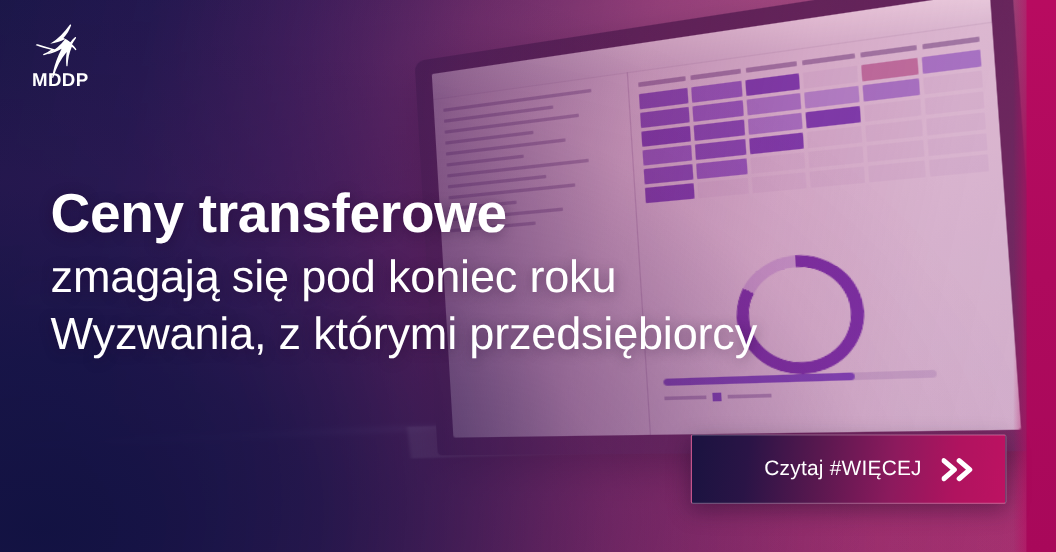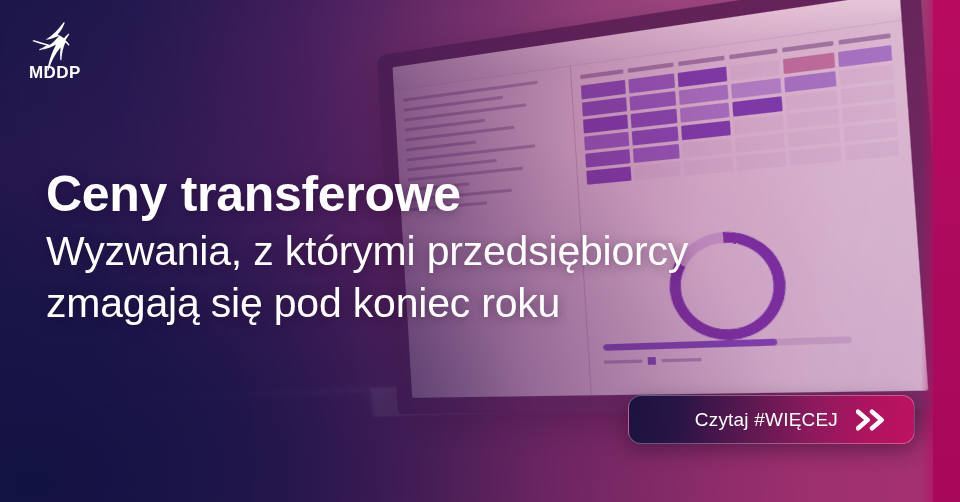--- a/index.html
+++ b/index.html
@@ -286,22 +286,22 @@
     text-shadow: 0 2px 12px rgba(30,5,40,0.45);
   }
   .h2 span { display: block; }
 
   
   .cta {
     position: absolute;
     left: 628px;
     top: 395px;
     width: 287px;
-    height: 49px;
-    border-radius: 13px;
+    height: 63px;
+    border-radius: 2px;
     border: 1px solid rgba(255,255,255,0.30);
     background: linear-gradient(96deg, #1a1340 0%, #2a1446 18%, #58184f 40%, #8c1a5d 64%, #b0135f 84%, #bd1262 100%);
     box-shadow: 0 6px 20px rgba(20,5,35,0.38);
     display: flex;
     align-items: center;
     justify-content: flex-end;
     padding-right: 24px;
     box-sizing: border-box;
     cursor: pointer;
     text-decoration: none;
@@ -442,22 +442,22 @@
       <path fill="#ffffff" d="M14.2 21.0 C19.0 22.8 23.8 24.4 28.5 25.2 C26.2 26.8 23.9 28.1 21.5 29.2
            C20.9 29.5 21.3 30.4 21.9 30.2 C25.6 29.1 29.1 27.3 32.3 25.0
            C27.3 23.6 21.9 22.0 16.3 20.2 C15.4 19.9 14.9 20.7 14.2 21.0 Z"></path>
     </svg>
     <div class="logo-word">MDDP</div>
   </div>
 
   <div class="copy">
     <h1 class="h1">Ceny transferowe</h1>
     <div class="h2">
+      <span>zmagają się pod koniec roku</span>
       <span>Wyzwania, z którymi przedsiębiorcy</span>
-      <span>zmagają się pod koniec roku</span>
     </div>
   </div>
 
   <a class="cta" href="#">
     <span class="cta-label">Czytaj #WIĘCEJ</span>
     <span class="cta-arrows">
       <svg width="34" height="22" viewBox="0 0 34 22" aria-hidden="true">
         <path d="M2 2.8 L11.6 11 L2 19.2" fill="none" stroke="#ffffff" stroke-width="4.6" stroke-linecap="round" stroke-linejoin="round"></path>
         <path d="M16 2.8 L25.6 11 L16 19.2" fill="none" stroke="#ffffff" stroke-width="4.6" stroke-linecap="round" stroke-linejoin="round"></path>
       </svg>

